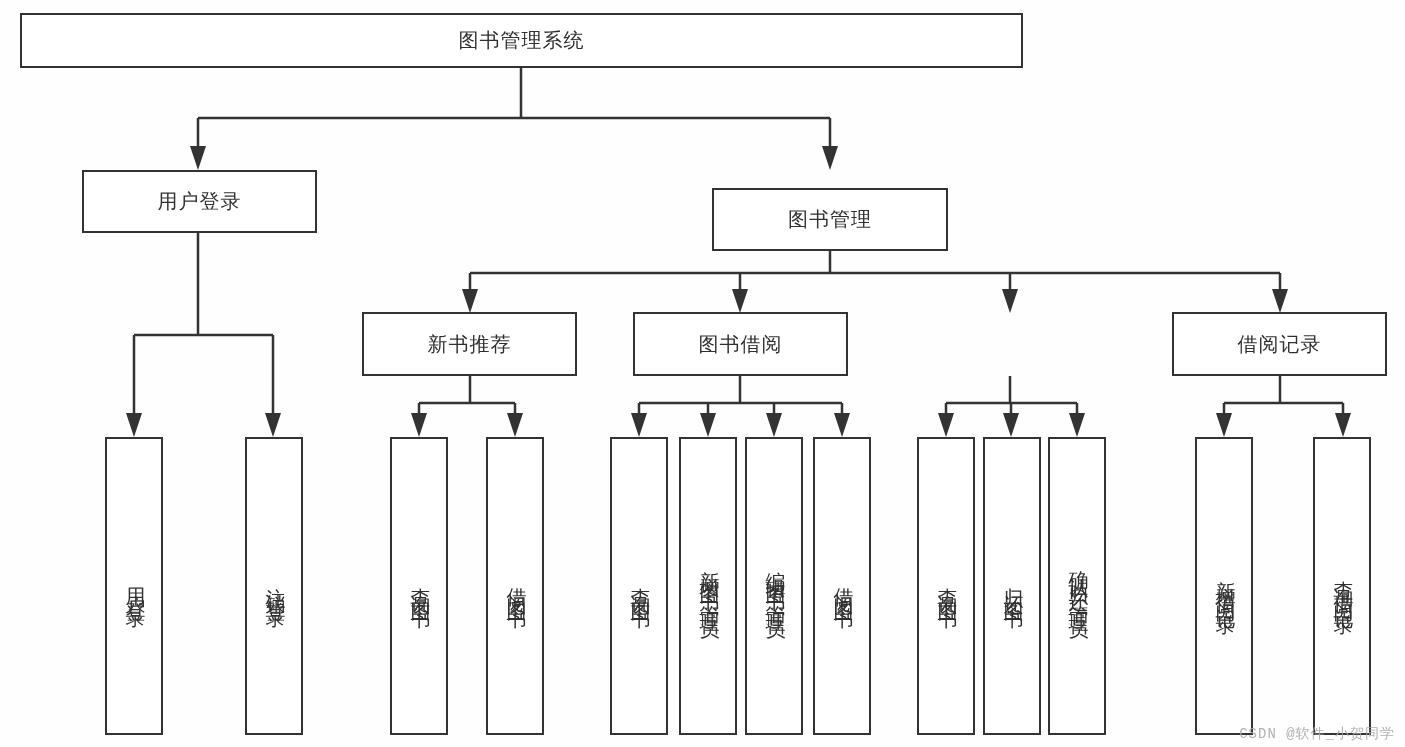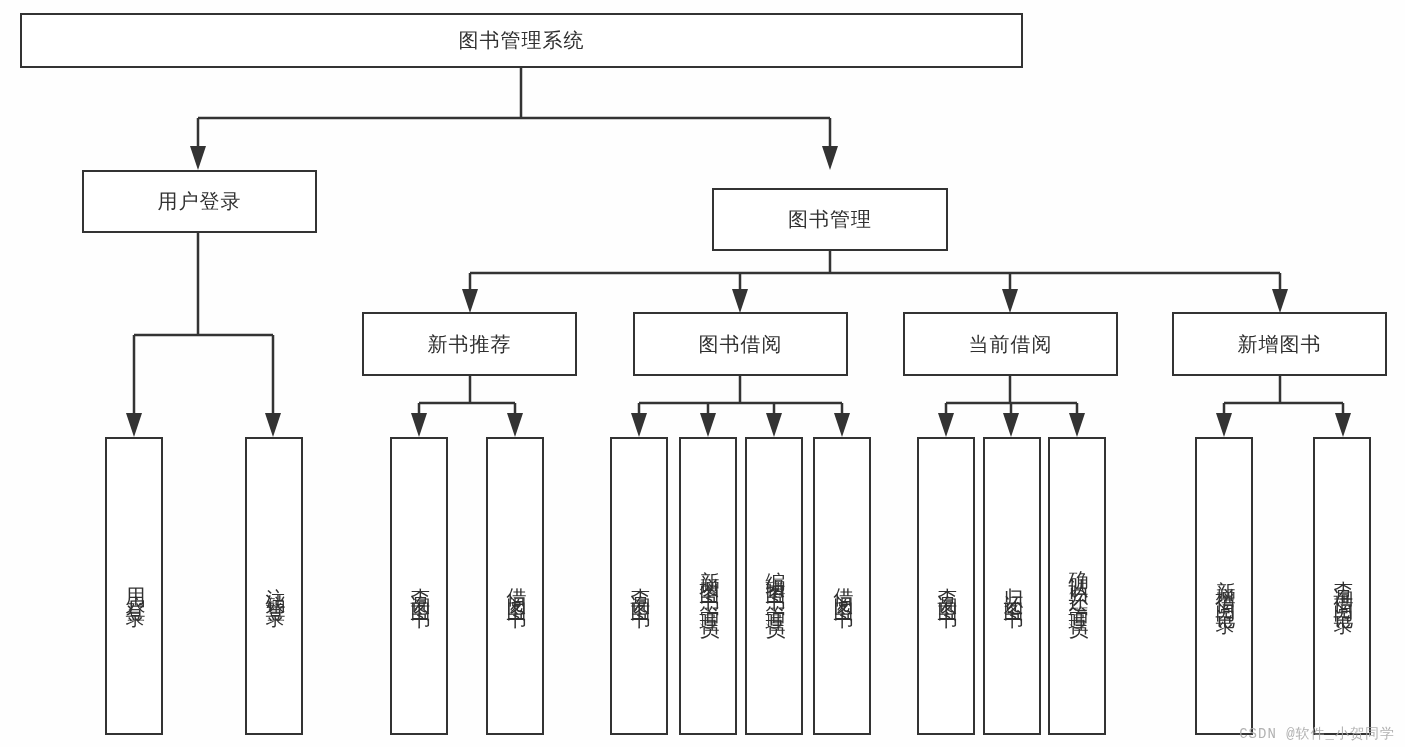--- a/index.html
+++ b/index.html
@@ -101,22 +101,21 @@
       M1216 413 L1232 413 L1224 437 Z  M1335 413 L1351 413 L1343 437 Z"></path>
   </svg>
 
   <div class="node node-h node-root">图书管理系统</div>
 
   <div class="node node-h node-lv2a">用户登录</div>
   <div class="node node-h node-lv2b">图书管理</div>
 
   <div class="node node-h node-lv3 node-g1">新书推荐</div>
   <div class="node node-h node-lv3 node-g2">图书借阅</div>
-  <div class="node node-h node-lv3 node-g3">当前借阅</div>
-  <div class="node node-h node-lv3 node-g4">新增图书</div>
+  <div class="node node-h node-lv3 node-g4">借阅记录</div>
 
   <div class="node leaf l1">
     <span>用户登录</span>
   </div>
   <div class="node leaf l2">
     <span>注销登录</span>
   </div>
 
   <div class="node leaf l3">
     <span>查询图书</span>

